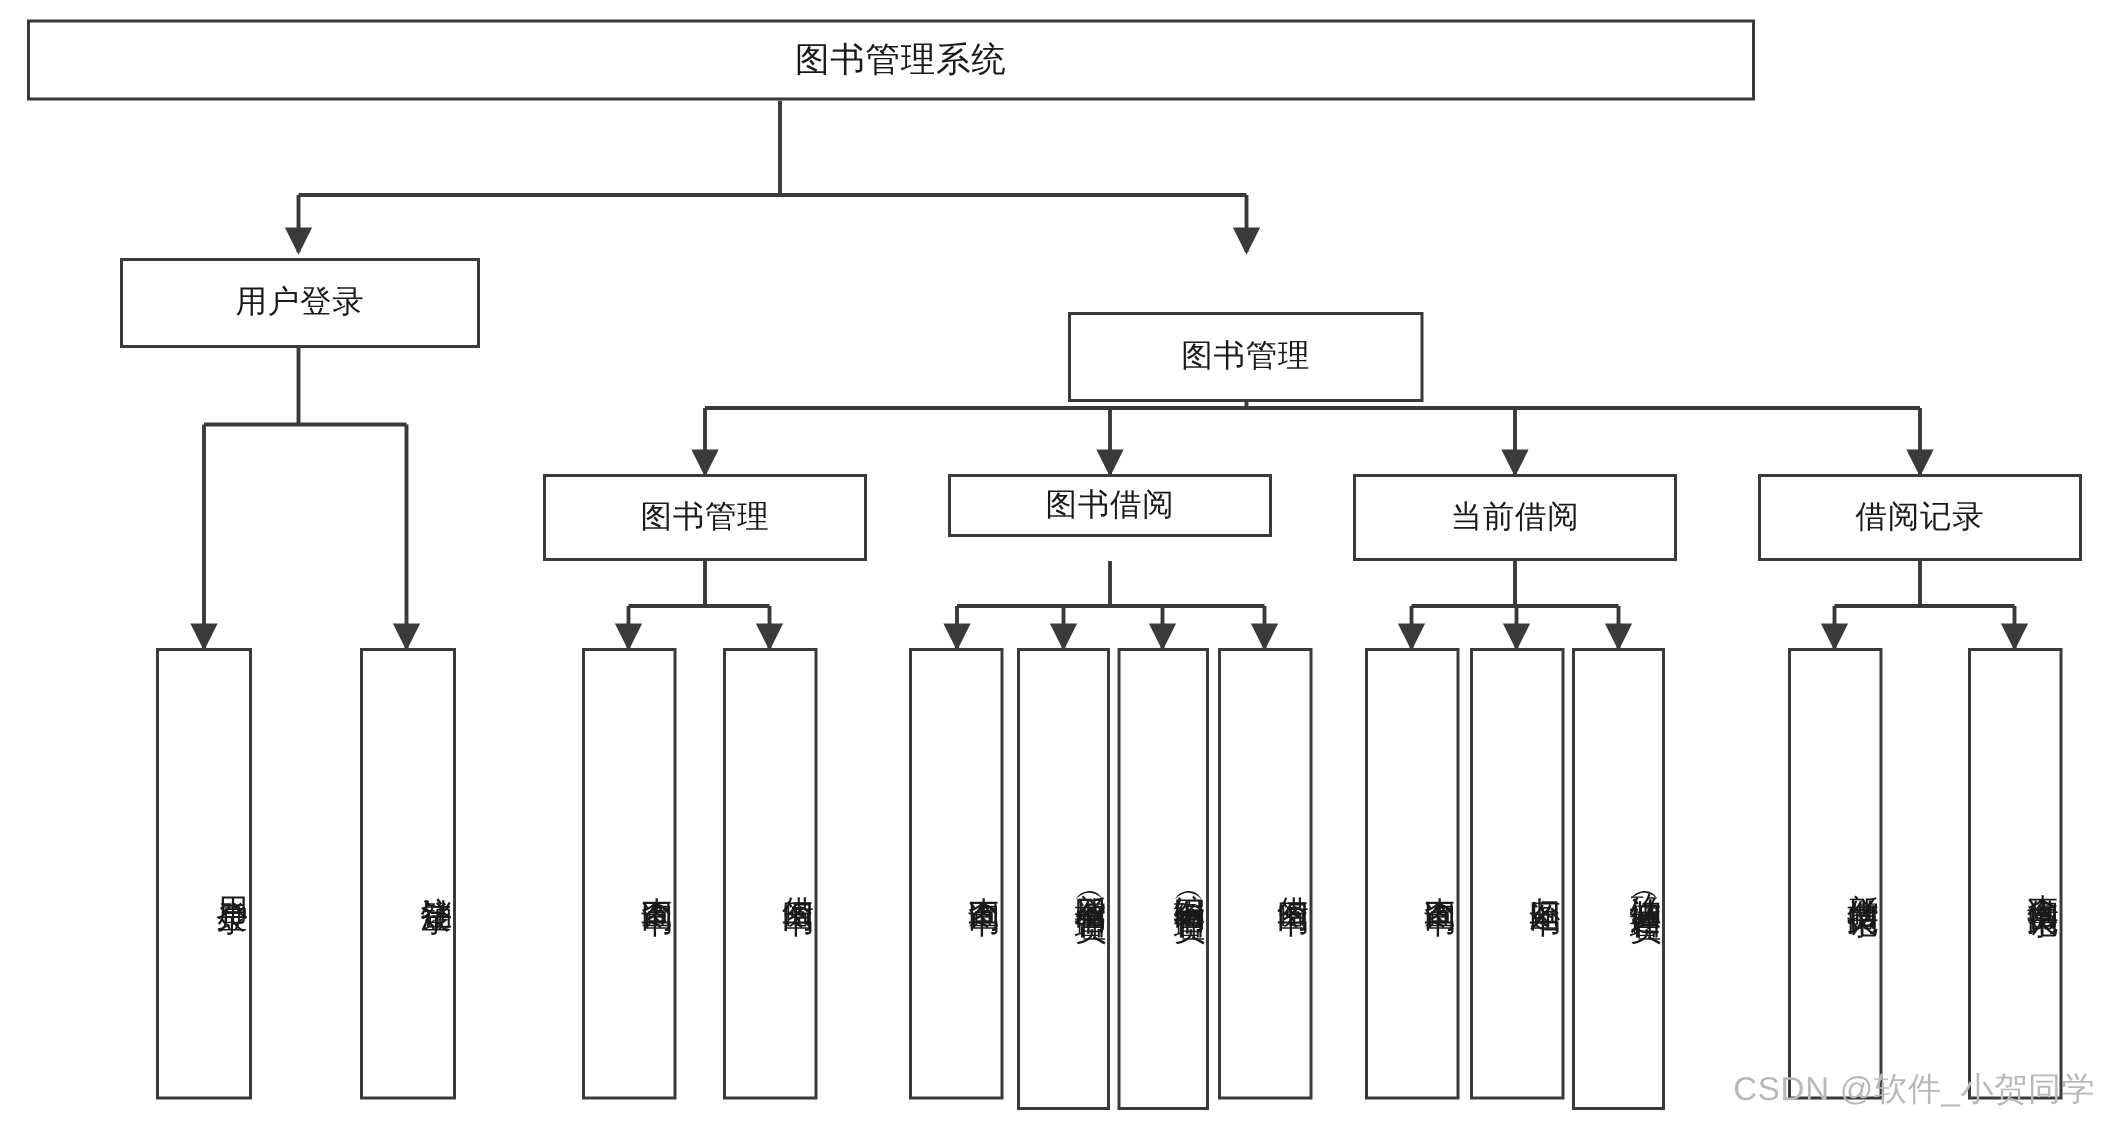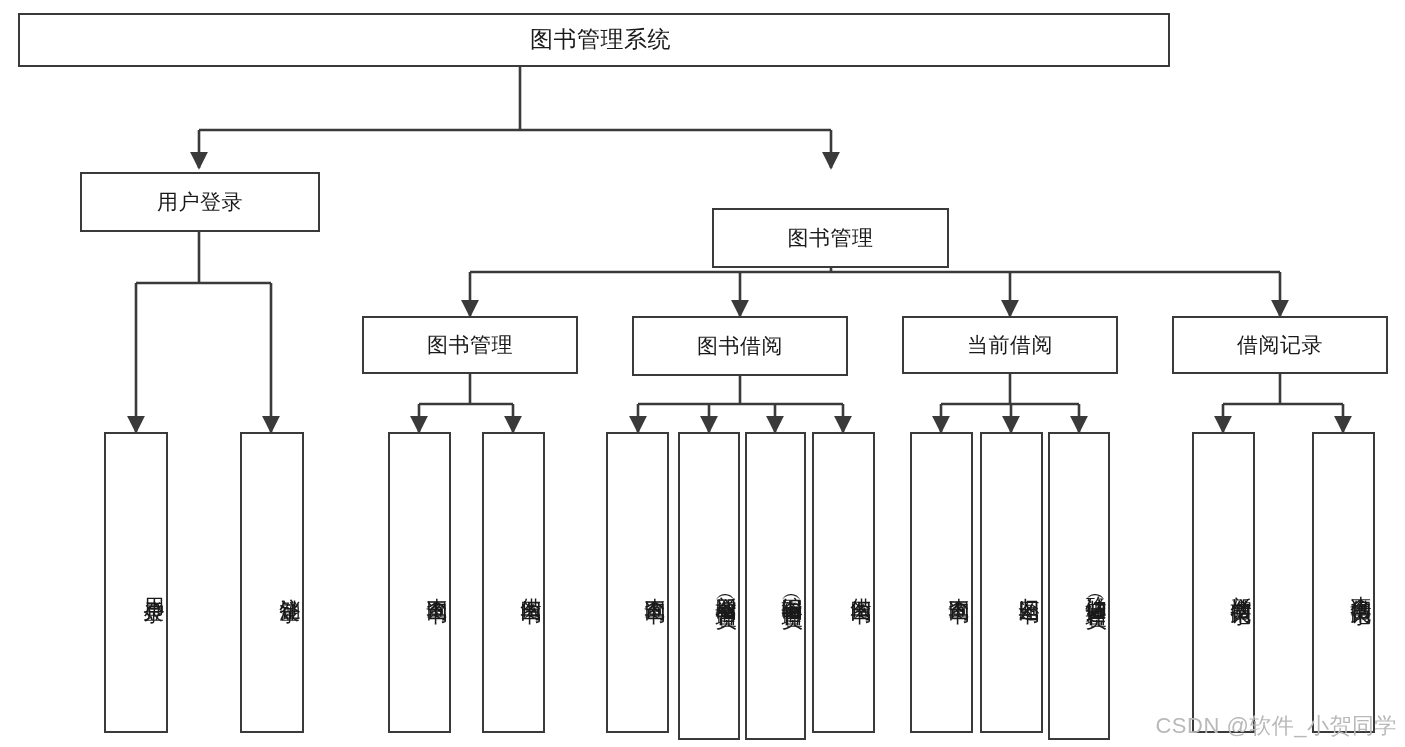--- a/index.html
+++ b/index.html
@@ -132,21 +132,21 @@
   <div class="node horiz" style="left:80px; top:172px; width:240px; height:60px;">
     <span>用户登录</span>
   </div>
   <div class="node horiz" style="left:712px; top:172px; width:237px; height:60px;margin-top:36px;">
     <span>图书管理</span>
   </div>
 
   <div class="node horiz" style="left:362px; top:316px; width:216px; height:58px;">
     <span>图书管理</span>
   </div>
-  <div class="node horiz" style="left:632px; top:316px; width:216px; height:60px;">
+  <div class="node horiz" style="left:632px; top:316px; width:216px; height:42px;">
     <span>图书借阅</span>
   </div>
   <div class="node horiz" style="left:902px; top:316px; width:216px; height:58px;">
     <span>当前借阅</span>
   </div>
   <div class="node horiz" style="left:1172px; top:316px; width:216px; height:58px;">
     <span>借阅记录</span>
   </div>
 
   <div class="node vert" style="left:104px; top:432px; width:64px; height:301px;">

